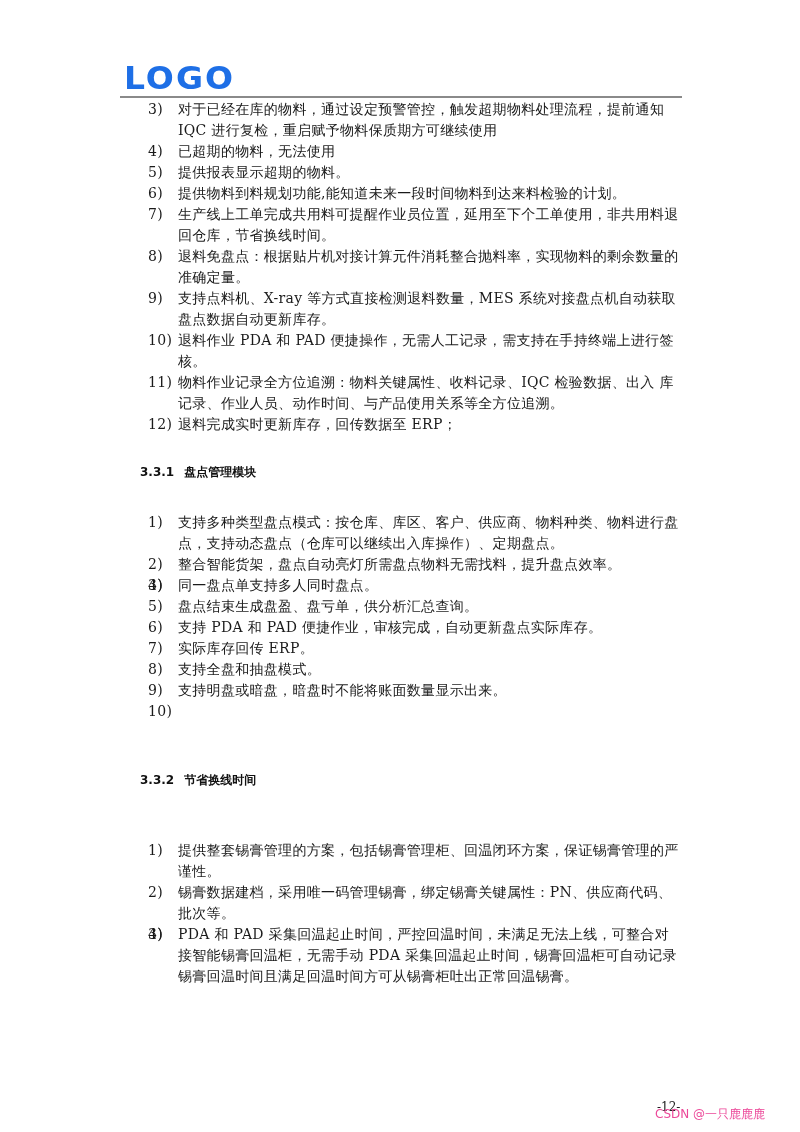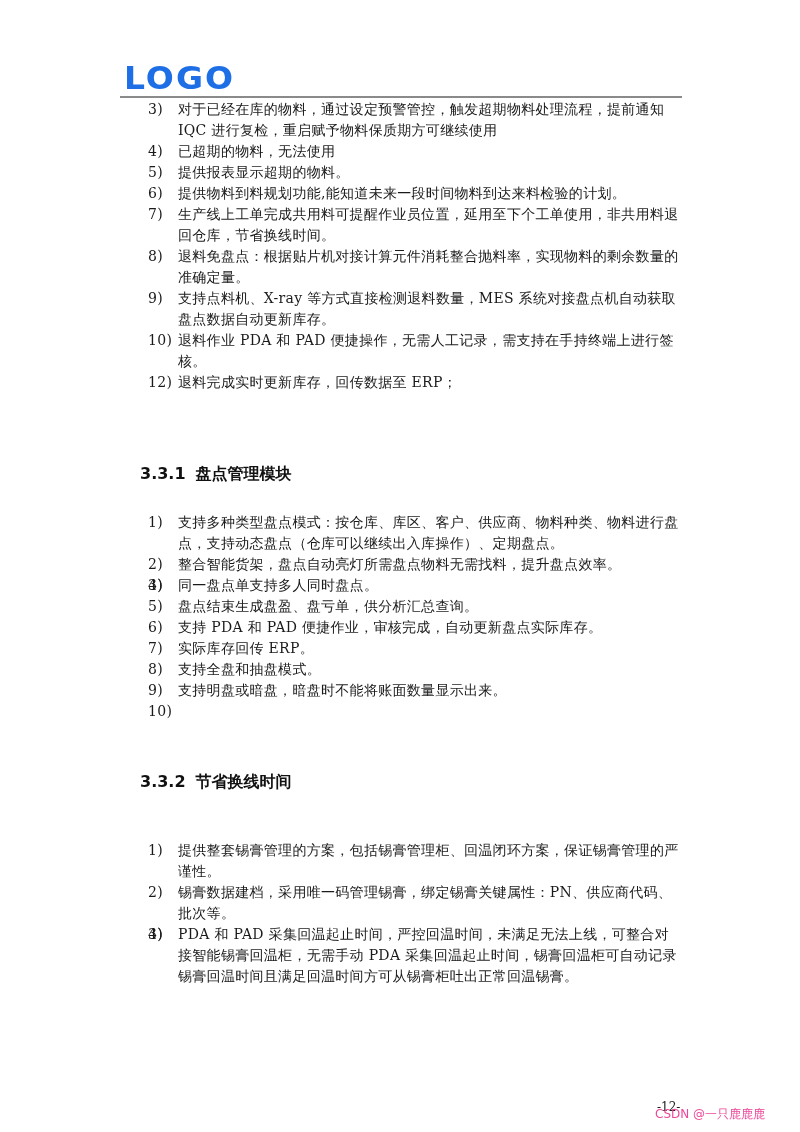--- a/index.html
+++ b/index.html
@@ -6,41 +6,42 @@
   body { width: 800px; height: 1132px; position: relative; overflow: hidden;
          font-family: "DejaVu Serif", "Liberation Serif", serif; color: #1a1a1a; }
   .logo { position: absolute; left: 124px; top: 62px; font-family: "DejaVu Sans", "Liberation Sans", sans-serif;
           font-weight: bold; font-size: 33px; letter-spacing: 2px; color: #1e6fe6; line-height: 34px;
           transform: scaleY(0.95); }
   .header-rule { position: absolute; left: 120px; top: 96px; width: 562px; height: 2px; background: #8a8a8a; }
   .list { position: absolute; left: 148px; width: 535px; margin: 0; padding: 0; list-style: none; }
   .item { position: relative; padding-left: 30px; font-size: 14px; line-height: 21px; letter-spacing: 0.3px; }
   .num { position: absolute; left: 0; top: 0; width: 30px; }
   .heading { position: absolute; left: 140px; font-family: "DejaVu Sans", "Liberation Sans", sans-serif;
-             font-weight: bold; font-size: 16px; color: #111; }
+             font-weight: bold; font-size: 12px; color: #111; }
   .heading .hnum { margin-right: 10px; }
   .page-num { position: absolute; left: 657px; top: 1100px; font-size: 12px; color: #222; }
   .watermark { position: absolute; left: 655px; top: 1106px; font-family: "DejaVu Sans", "Liberation Sans", sans-serif;
                font-size: 12px; color: #ec4899; }
 </style>
 </head>
 <body>
 
 <div class="logo">LOGO</div>
 <div class="header-rule"></div>
 
 <ul class="list" style="top:99px;">
   <li class="item"><span class="num">3)</span><span>对于已经在库的物料，通过设定预警管控，触发超期物料处理流程，提前通知 IQC 进行复检，重启赋予物料保质期方可继续使用</span></li>
   <li class="item"><span class="num">4)</span><span>已超期的物料，无法使用</span></li>
   <li class="item"><span class="num">5)</span><span>提供报表显示超期的物料。</span></li>
   <li class="item"><span class="num">6)</span><span>提供物料到料规划功能,能知道未来一段时间物料到达来料检验的计划。</span></li>
   <li class="item"><span class="num">7)</span><span>生产线上工单完成共用料可提醒作业员位置，延用至下个工单使用，非共用料退回仓库，节省换线时间。</span></li>
   <li class="item"><span class="num">8)</span><span>退料免盘点：根据贴片机对接计算元件消耗整合抛料率，实现物料的剩余数量的准确定量。</span></li>
   <li class="item"><span class="num">9)</span><span>支持点料机、X-ray 等方式直接检测退料数量，MES 系统对接盘点机自动获取盘点数据自动更新库存。</span></li>
   <li class="item"><span class="num">10)</span><span>退料作业 PDA 和 PAD 便捷操作，无需人工记录，需支持在手持终端上进行签核。</span></li>
+  <li class="item"><span class="num">11)</span><span>物料作业记录全方位追溯：物料关键属性、收料记录、IQC 检验数据、出入 库记录、作业人员、动作时间、与产品使用关系等全方位追溯。</span></li>
   <li class="item"><span class="num">12)</span><span>退料完成实时更新库存，回传数据至 ERP；</span></li>
 </ul>
 
 <div class="heading" style="top:464px;">
   <span class="hnum">3.3.1</span><span>盘点管理模块</span>
 </div>
 
 <ul class="list" style="top:512px;">
   <li class="item"><span class="num">1)</span><span>支持多种类型盘点模式：按仓库、库区、客户、供应商、物料种类、物料进行盘点，支持动态盘点（仓库可以继续出入库操作）、定期盘点。</span></li>
   <li class="item"><span class="num">2)</span><span>整合智能货架，盘点自动亮灯所需盘点物料无需找料，提升盘点效率。</span></li>

